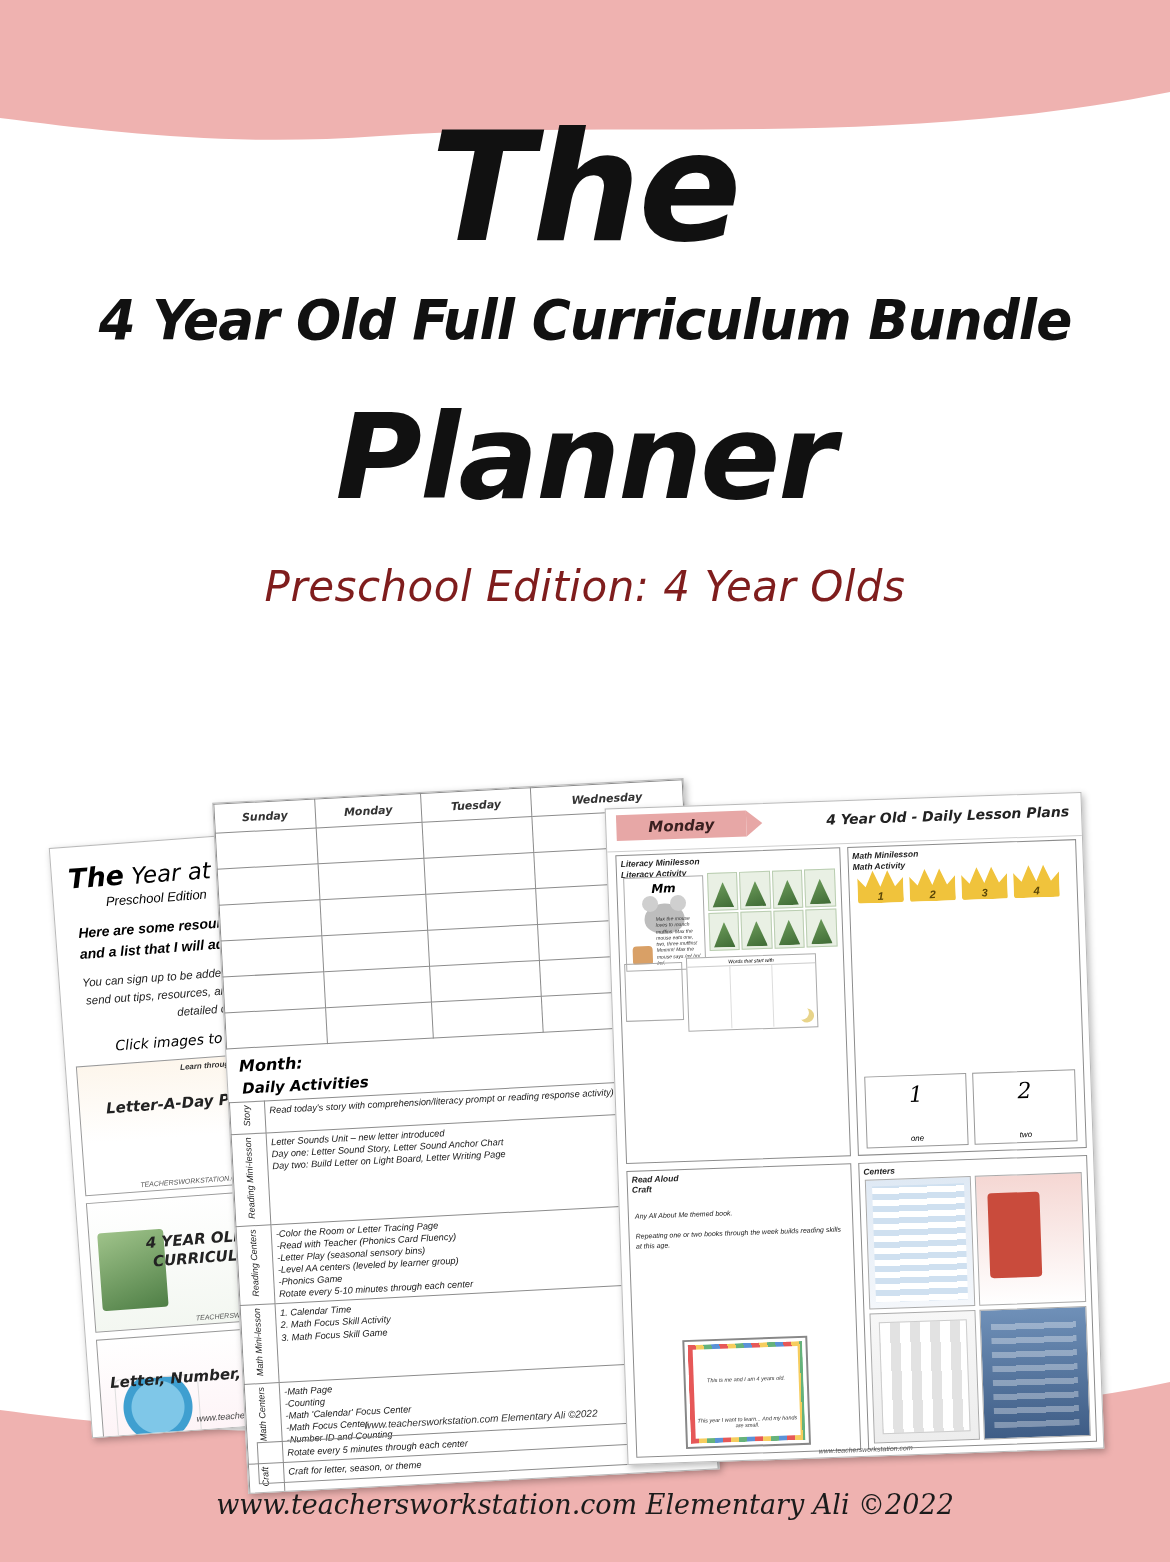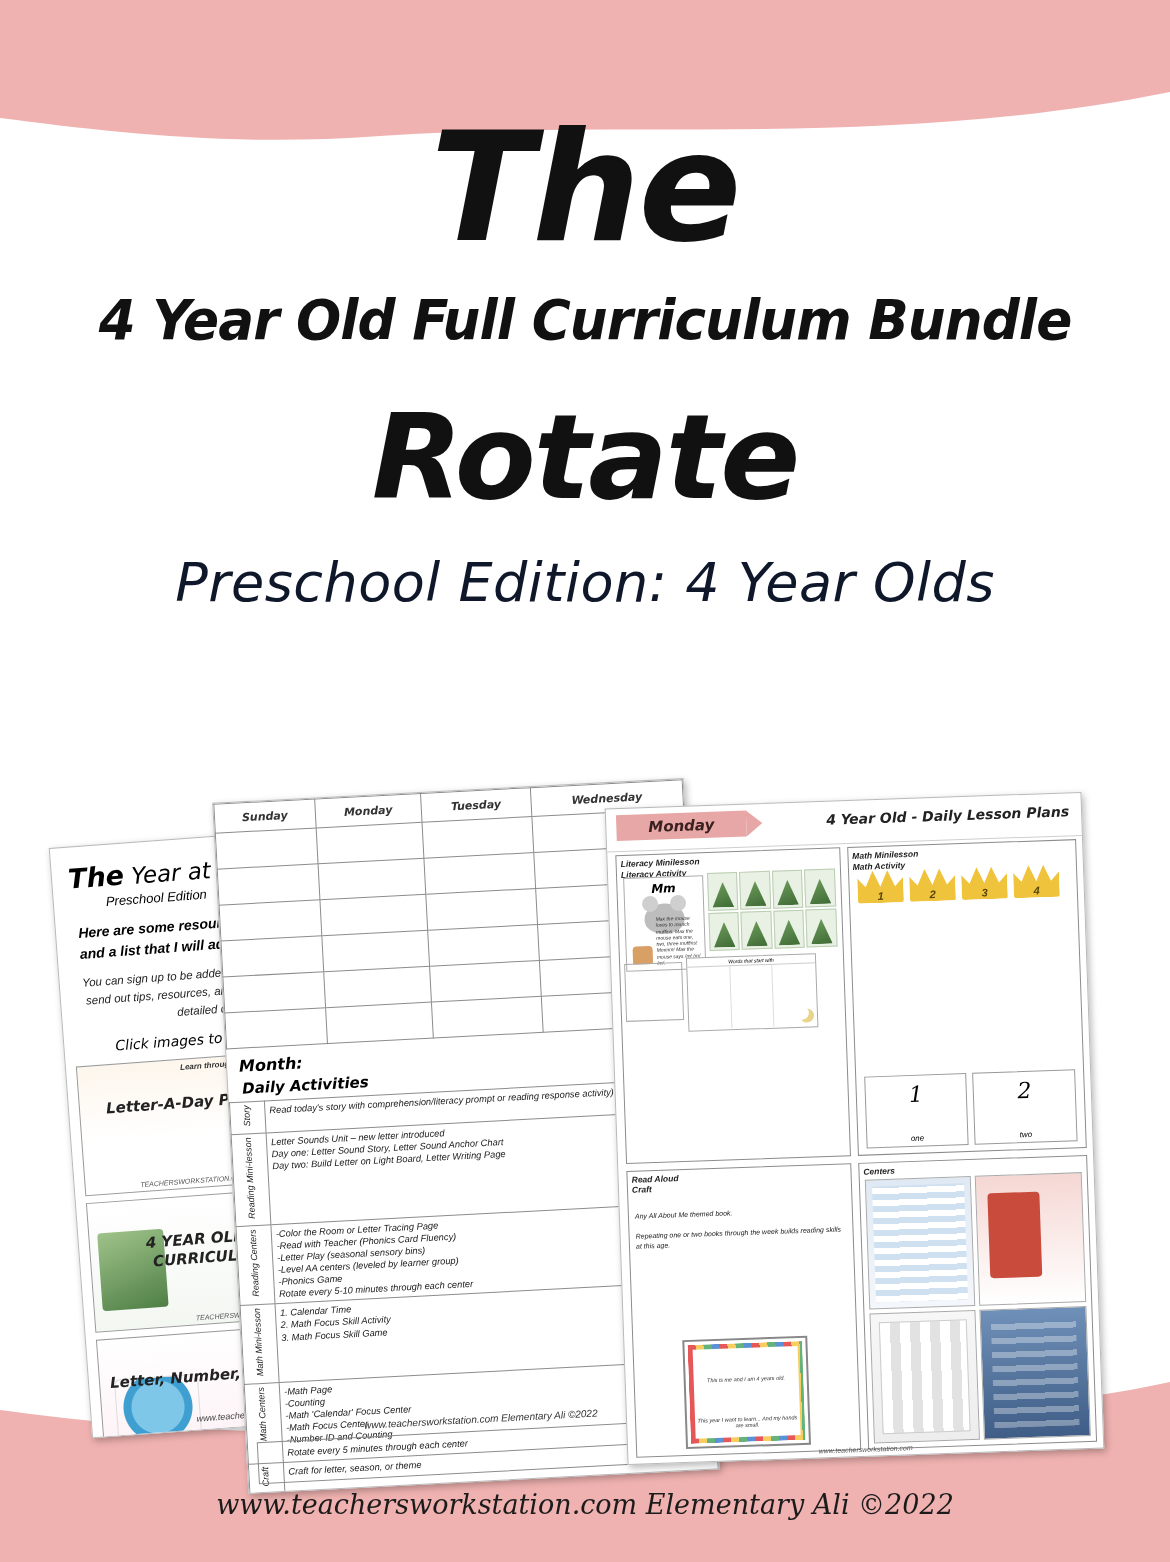--- a/index.html
+++ b/index.html
@@ -55,23 +55,23 @@
   .t-planner{
     font-family:"DejaVu Sans", sans-serif;
     font-weight:bold;
     font-size:118px;
     letter-spacing:-2px;
     color:#111;
     margin-top:36px;
   }
   .t-edition{
     font-family:"DejaVu Sans", sans-serif;
-    font-size:54px;
-    color:#0f172a;
-    margin-top:25px;
+    font-size:42px;
+    color:#7f1d1d;
+    margin-top:36px;
     letter-spacing:0.5px;
   }
 
   
   .footer{
     position:absolute;left:0;right:0;bottom:42px;
     text-align:center;
     font-family:"DejaVu Serif", serif;
     font-size:27px;
     color:#1b1b1b;
@@ -325,21 +325,21 @@
   <svg class="curve-top" viewBox="0 0 1170 160" preserveAspectRatio="none">
     <path d="M0,0 L1170,0 L1170,92 C 880,150 640,118 380,136 C 230,147 110,132 0,118 Z" fill="#efb2b0"></path>
   </svg>
   <svg class="curve-bottom" viewBox="0 0 1170 180" preserveAspectRatio="none">
     <path d="M0,180 L1170,180 L1170,0 C 930,52 700,18 440,42 C 270,58 120,44 0,28 Z" fill="#efb2b0"></path>
   </svg>
 
   <div class="titles">
     <div class="t-the">The</div>
     <div class="t-sub">4 Year Old Full Curriculum Bundle</div>
-    <div class="t-planner">Rotate</div>
+    <div class="t-planner">Planner</div>
     <div class="t-edition">Preschool Edition: 4 Year Olds</div>
   </div>
 
   <div class="doc" id="doc-glance">
     <div class="g-title">
       <b>The</b><span> Year at a Glance</span>
     </div>
     <div class="g-sub">Preschool Edition</div>
     <div class="g-head">Here are some resources I use each month and a list that I will add to as I create more!</div>
     <div class="g-body">You can sign up to be added to my email list where I will send out tips, resources, and I will be adding a full year detailed curriculum.</div>

